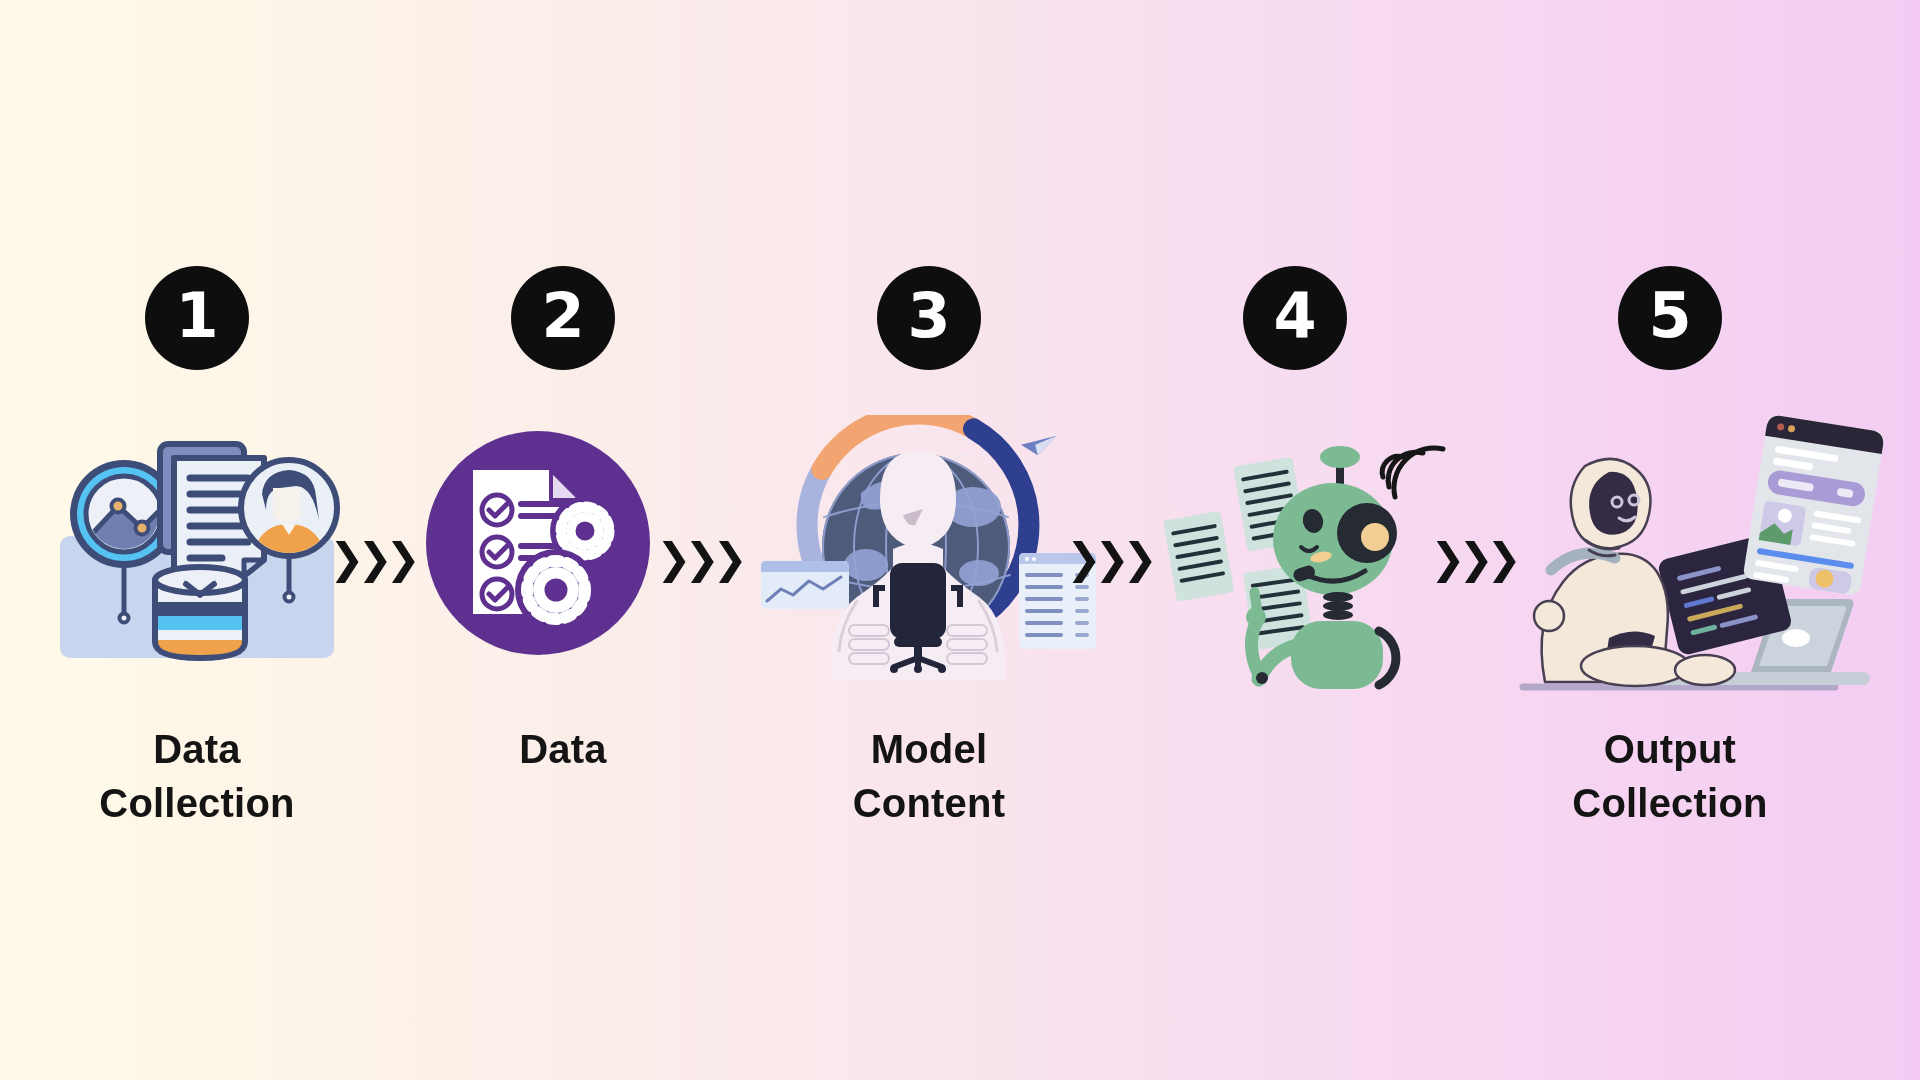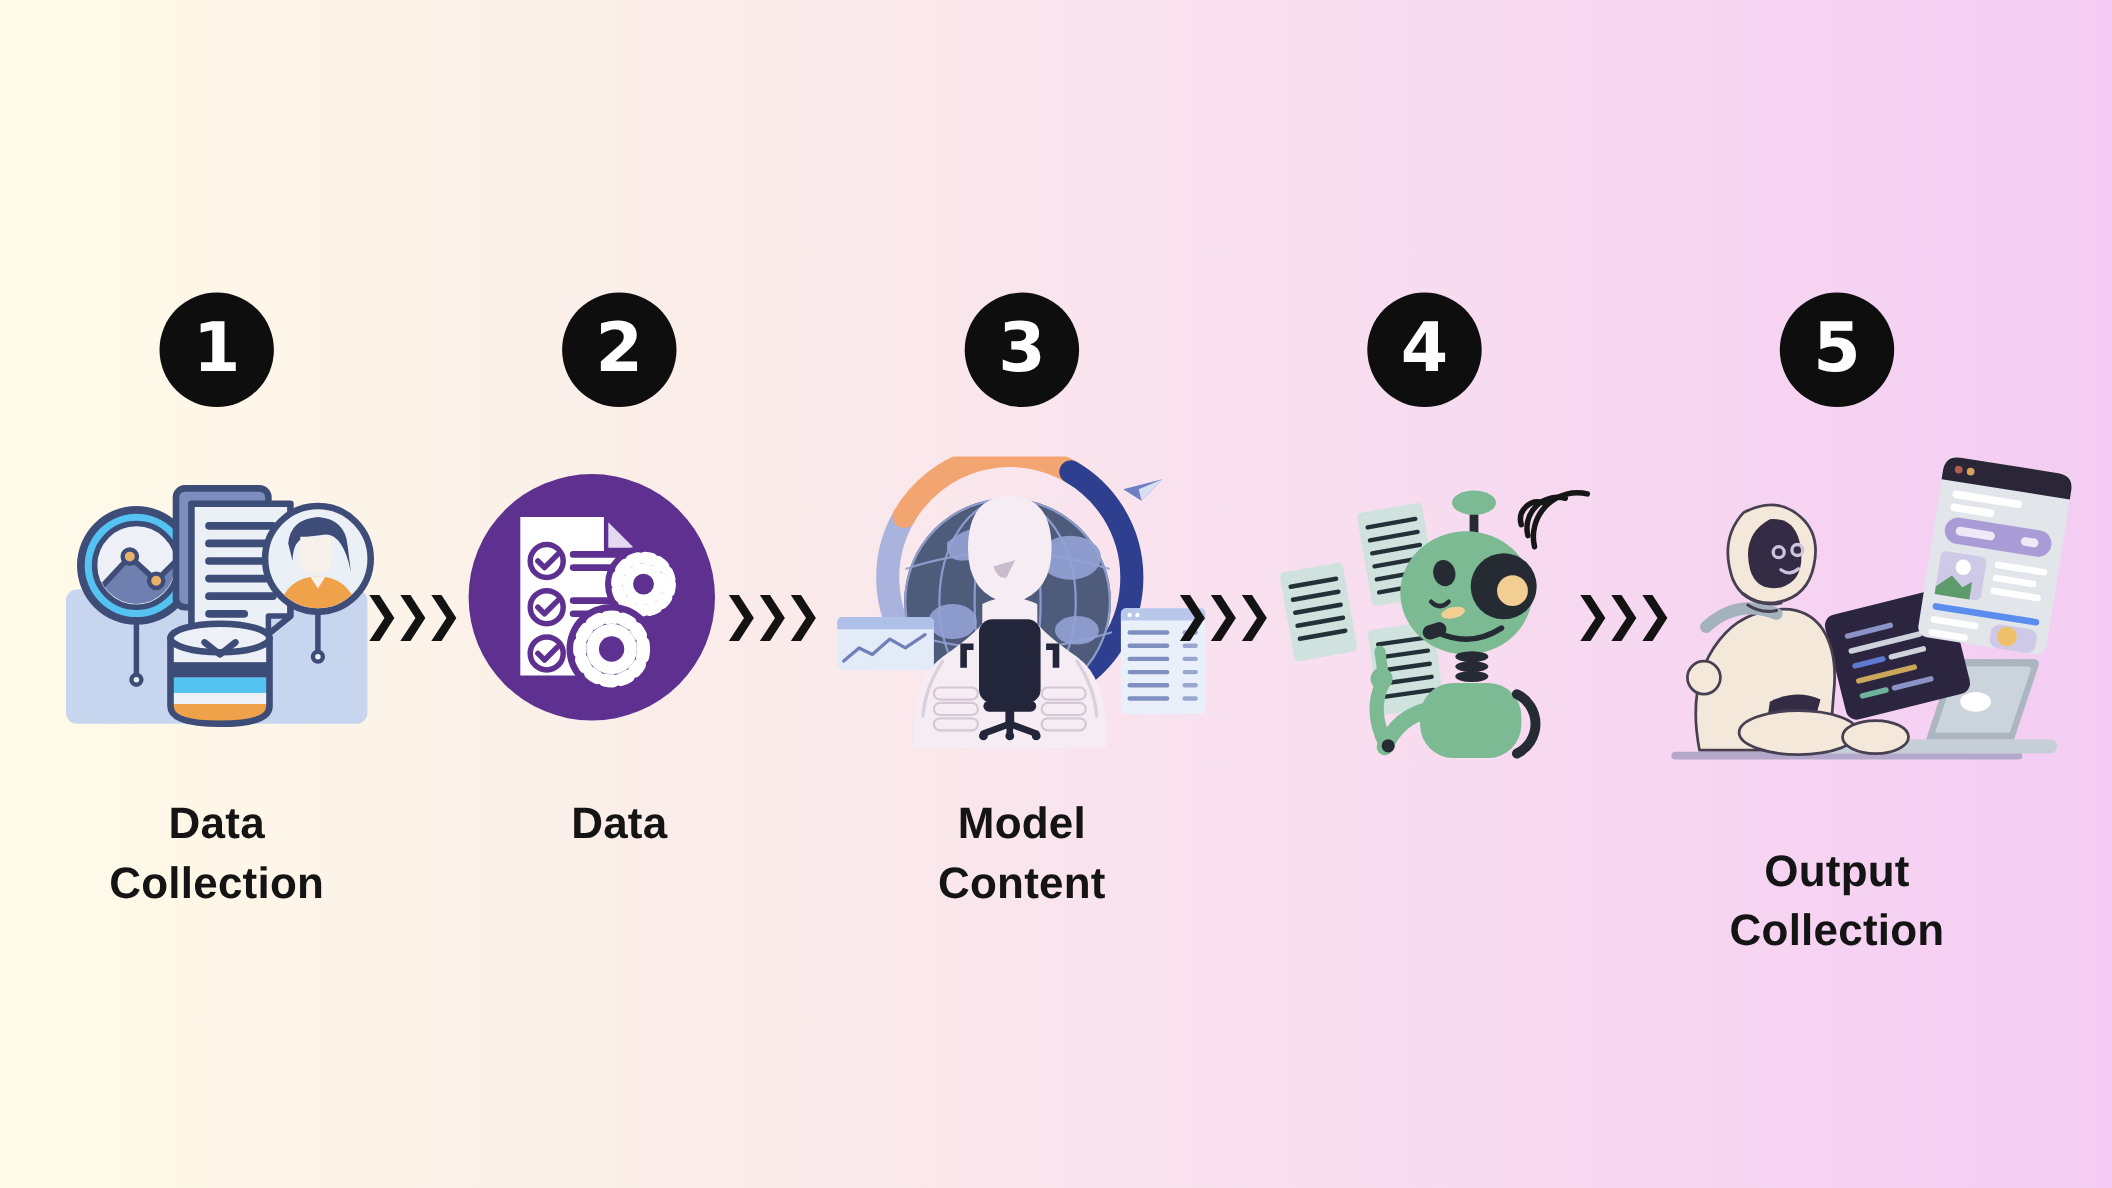--- a/index.html
+++ b/index.html
@@ -389,19 +389,19 @@
           <path d="M70 56 q30 -16 52 4 q18 16 12 44 q-6 30 -36 34 q-28 2 -38 -22 q-12 -36 10 -60 Z" fill="#F4E8DA" stroke="#473F52" stroke-width="2.5"></path>
           <path d="M94 62 q24 -2 28 26 q4 30 -18 36 q-22 4 -28 -16 q-8 -32 18 -46 Z" fill="#332C44"></path>
           <circle cx="102" cy="92" r="5" fill="none" stroke="#CFC4DC" stroke-width="3"></circle>
           <circle cx="119" cy="90" r="5" fill="none" stroke="#CFC4DC" stroke-width="3"></circle>
           <path d="M104 108 q8 6 16 -1" fill="none" stroke="#CFC4DC" stroke-width="3"></path>
           <path d="M70 130 q16 12 34 8" fill="none" stroke="#473F52" stroke-width="3"></path>
           <path d="M74 140 q12 8 26 5" fill="none" stroke="#473F52" stroke-width="3"></path>
         </g>
       </svg>
     </div>
-    <div class="label" style="left:1470px;top:722px;margin-top:43px;">
+    <div class="label" style="left:1470px;top:722px;">
       <span class="line">Output</span>
       <span class="line">Collection</span>
     </div>
   </div>
 
 </div>
 
 </body></html>

